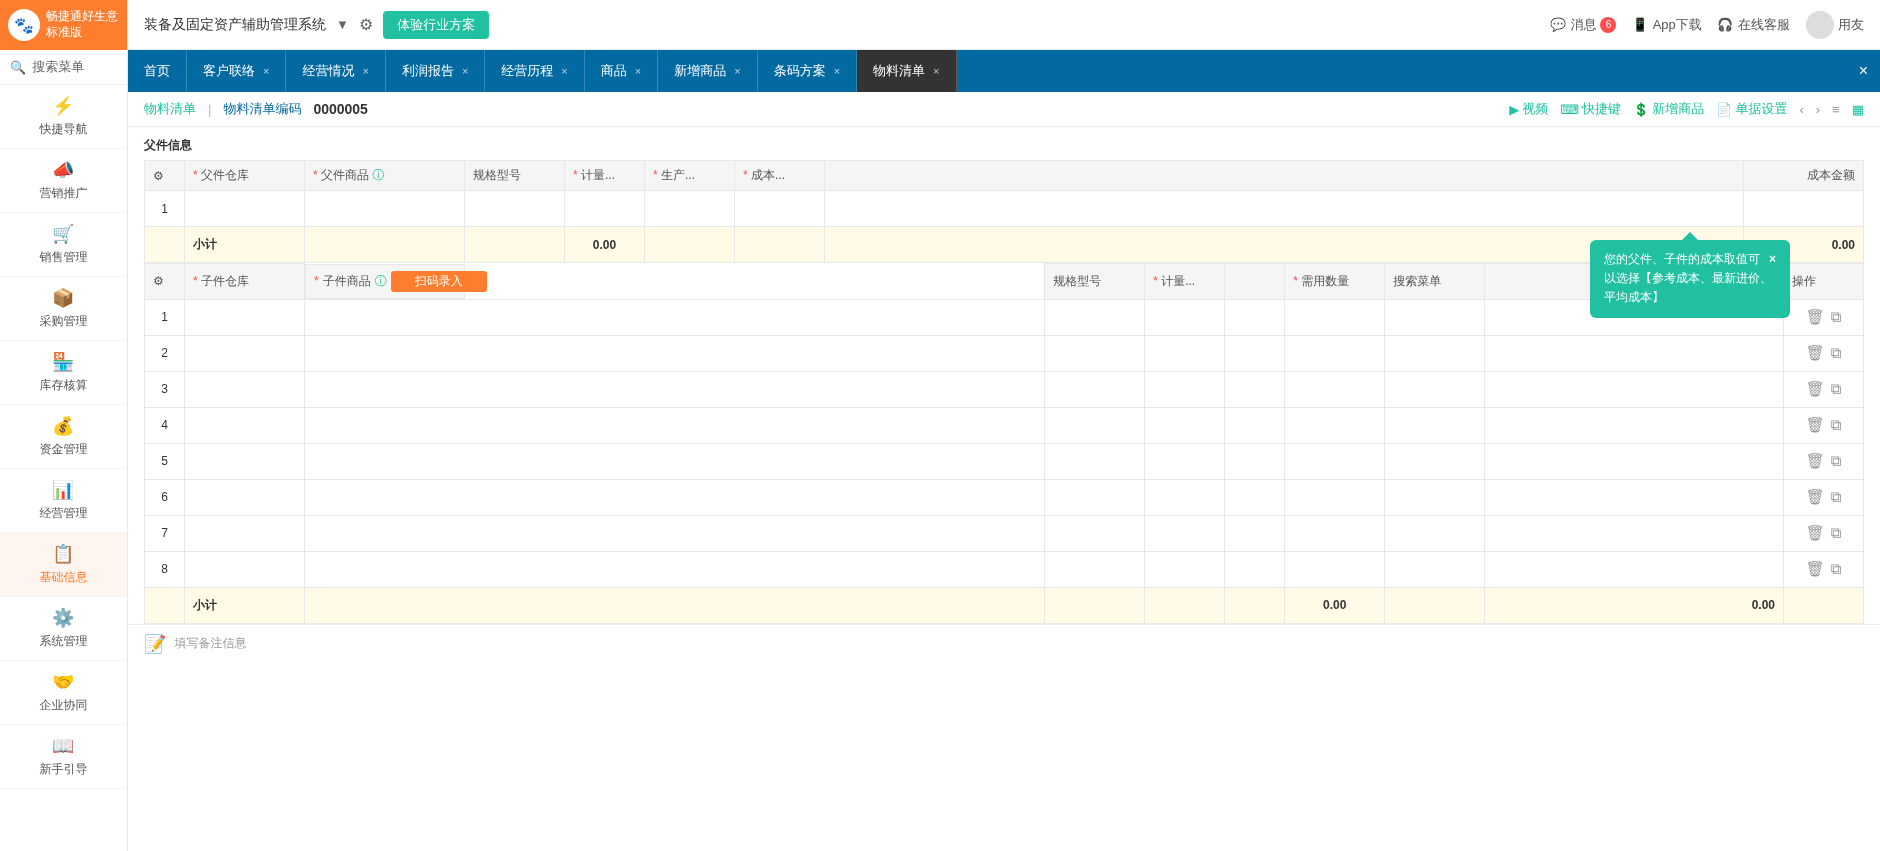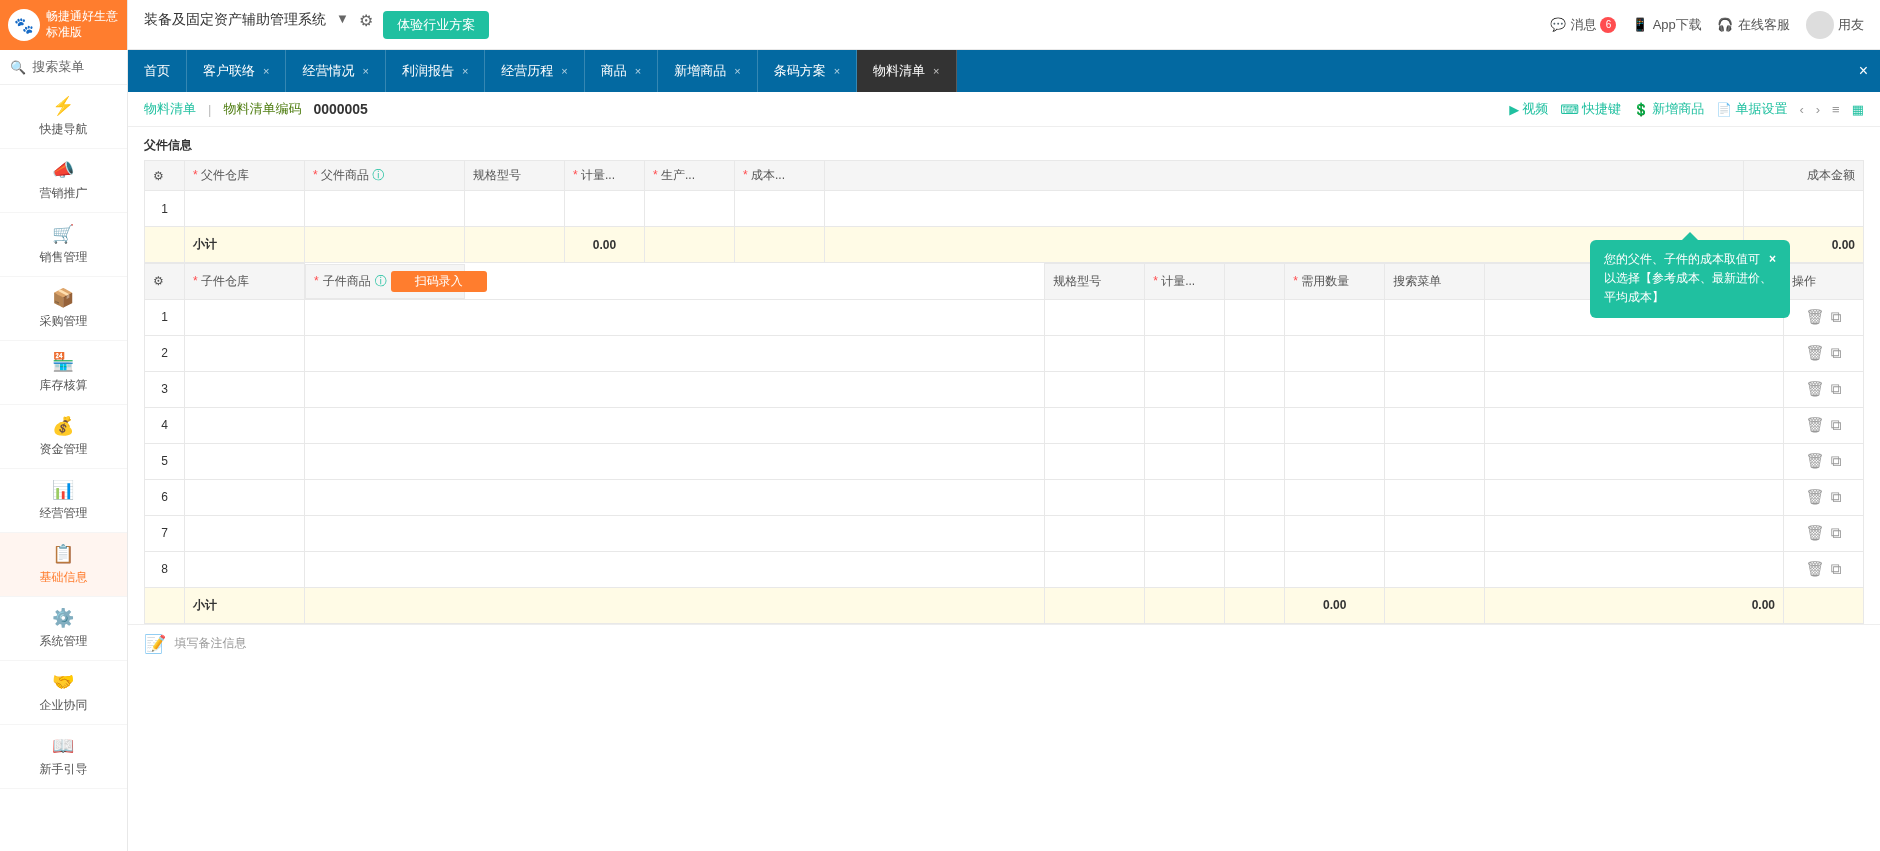--- a/index.html
+++ b/index.html
@@ -57,21 +57,21 @@
     
     .topbar {
       background: #fff;
       display: flex;
       align-items: center;
       justify-content: space-between;
       padding: 0 16px;
       height: 50px;
       border-bottom: 1px solid #e8e8e8;
     }
-    .topbar-left { display: flex; align-items: flex-start; gap: 10px; }
+    .topbar-left { display: flex; align-items: center; gap: 10px; }
     .system-title { font-size: 14px; color: #333; }
     .topbar-right { display: flex; align-items: center; gap: 16px; font-size: 13px; color: #555; }
     .trial-btn {
       background: #20c0a0;
       color: #fff;
       border: none;
       padding: 5px 14px;
       border-radius: 4px;
       cursor: pointer;
       font-size: 13px;
@@ -351,21 +351,21 @@
       <span class="close-x">×</span>
     </div>
     <div class="nav-close-all">×</div>
   </div>
 
   <div class="content" style="position:relative;">
 
     <div class="page-header">
       <span class="breadcrumb-item">物料清单</span>
       <span class="breadcrumb-sep">|</span>
-      <span style="color:#4d7c0f;font-size:13px;">物料清单编码</span>
+      <span style="color:#0369a1;font-size:13px;">物料清单编码</span>
       <span class="doc-code">0000005</span>
       <div class="page-header-actions">
         <span>
           <span>▶</span>
           <span>视频</span>
         </span>
         <span>
           <span>⌨</span>
           <span>快捷键</span>
         </span>

